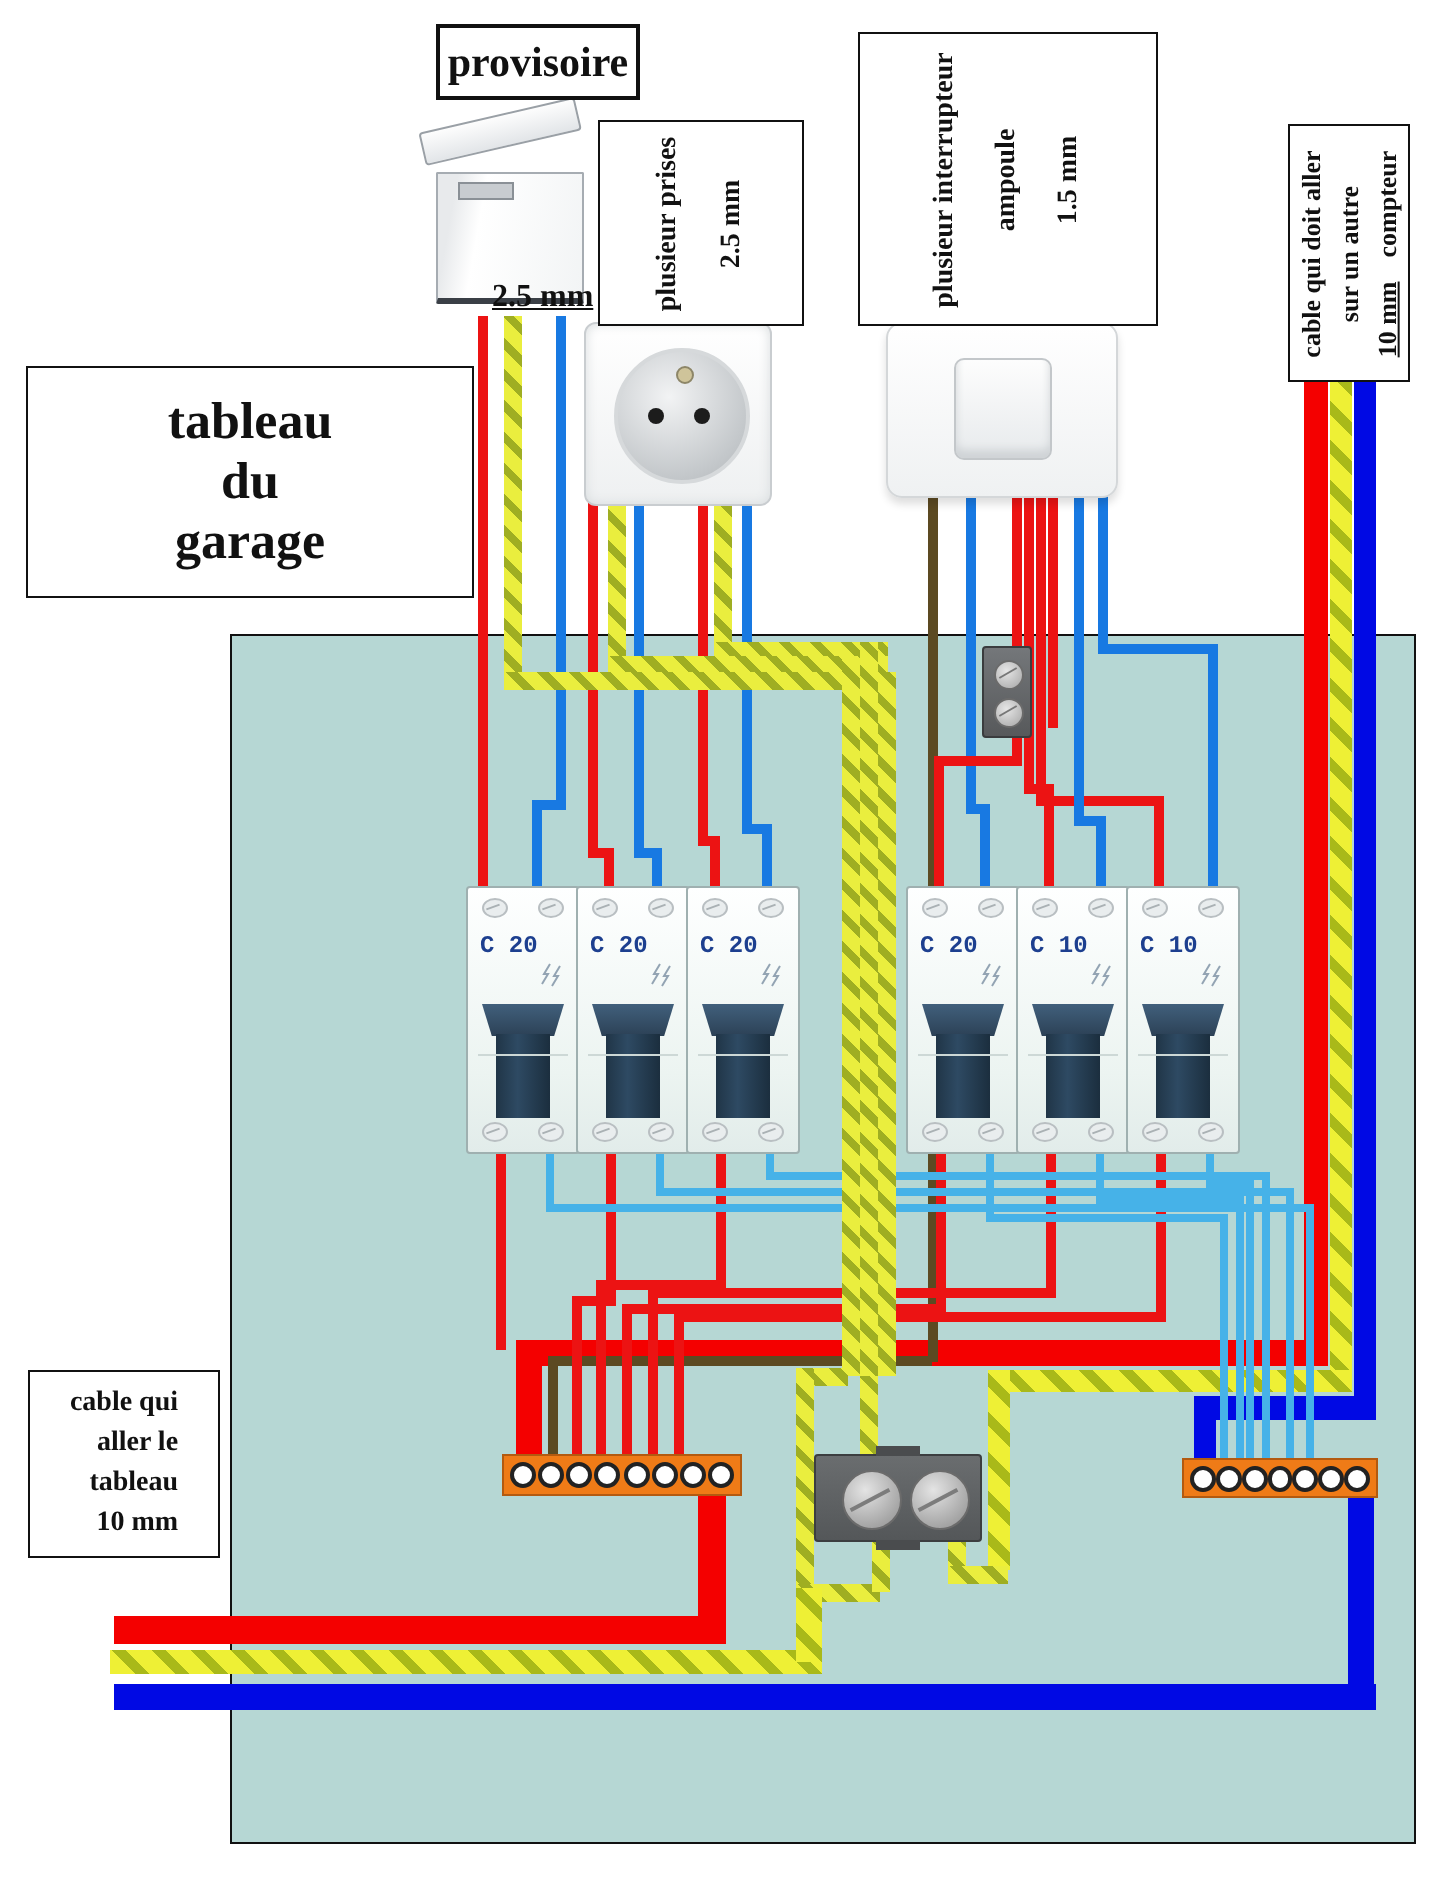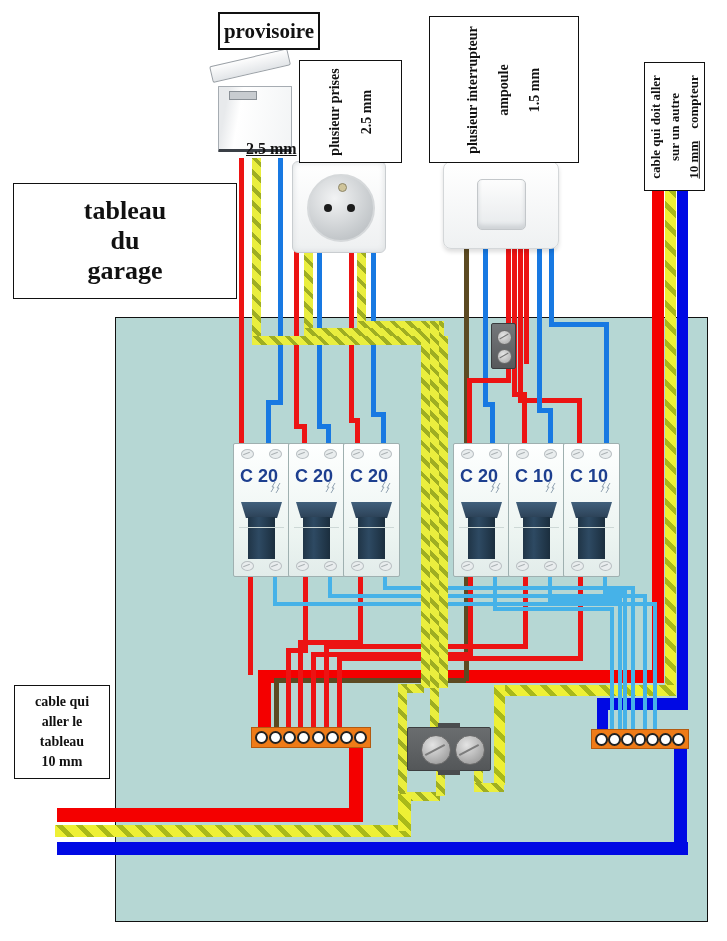--- a/index.html
+++ b/index.html
@@ -44,22 +44,22 @@
           border:1px solid #d4d7d9;border-radius:8px;box-shadow:0 3px 4px #00000022;}
   .sw-rocker{position:absolute;left:33px;top:17px;width:47px;height:49px;background:linear-gradient(#fdfdfd,#e7eaec);
              border:1px solid #c3c7ca;border-radius:5px;box-shadow:inset 0 -4px 4px #cfd3d6;}
   
   .breaker{position:absolute;top:443px;width:55px;height:132px;background:linear-gradient(#feffff,#ecf4f1 70%,#e2ecea);
            border:1px solid #9fb0b0;border-radius:2px;}
   .b-screws{position:absolute;left:0;width:100%;display:flex;justify-content:space-between;padding:0 7px;box-sizing:border-box;}
   .b-screws.top{top:5px;} .b-screws.bot{bottom:5px;}
   .screw{width:11px;height:8px;border-radius:50%;border:1px solid #b9bfc2;background:#e9edee;position:relative;}
   .screw::after{content:"";position:absolute;left:1px;top:3px;width:7px;height:1px;background:#aab1b4;transform:rotate(-20deg);}
-  .b-label{position:absolute;left:6px;top:22px;font-family:Liberation Sans, sans-serif;
-           font-weight:bold;font-size:18px;color:#1d3f8f;}
+  .b-label{position:absolute;left:6px;top:22px;font-family:Liberation Mono, monospace;
+           font-weight:bold;font-size:12px;color:#1d3f8f;}
   .b-trip{position:absolute;right:5px;top:34px;}
   .b-toggle{position:absolute;left:0;top:58px;width:100%;height:58px;}
   .b-cap{position:absolute;left:7px;top:0;width:41px;height:16px;background:linear-gradient(#41607c,#2c4156);
          clip-path:polygon(0 0,100% 0,88% 100%,12% 100%);}
   .b-stem{position:absolute;left:14px;top:15px;width:27px;height:42px;background:linear-gradient(90deg,#203547,#2e4a63 40%,#1b2e3e);}
   .b-step{position:absolute;left:5px;bottom:18px;width:45px;height:30px;border-top:1px solid #cdd8d6;}
   
   .tblock{position:absolute;background:#ef7b17;border:1px solid #b35a10;display:flex;align-items:center;
           justify-content:space-between;padding:0 3px;box-sizing:border-box;}
   .term{width:13px;height:13px;border-radius:50%;background:#fff;border:2px solid #222;box-sizing:border-box;}
@@ -247,21 +247,21 @@
   </div>
 
   <div class="box thin" style="left:13px;top:183px;width:222px;height:114px;font-size:26px;">
     <div>
       <div>tableau</div>
       <div>du</div>
       <div>garage</div>
     </div>
   </div>
 
-  <div class="box thin" style="left:14px;top:685px;width:94px;height:92px;font-size:14px;">
+  <div class="box thin" style="left:14px;top:685px;width:94px;height:92px;font-size:14px;text-align:right;">
     <div>
       <div>cable qui</div>
       <div style="margin-top:4px;">aller le</div>
       <div style="margin-top:4px;">tableau</div>
       <div style="margin-top:4px;">10 mm</div>
     </div>
   </div>
 
   <div id="breakers">
       <div class="breaker" style="left: 233px;">

